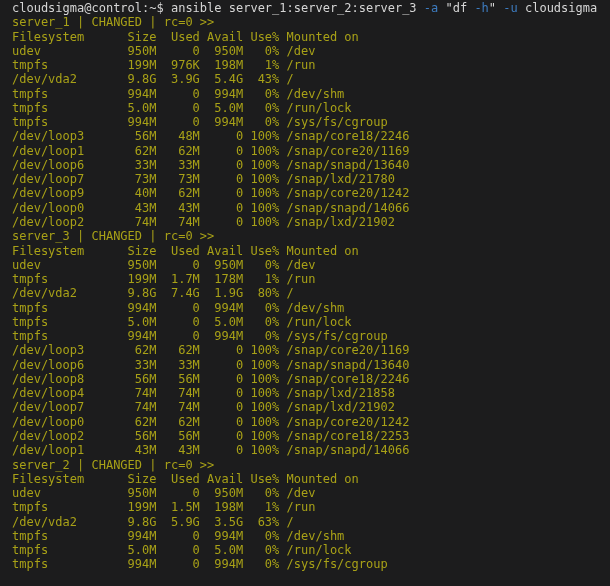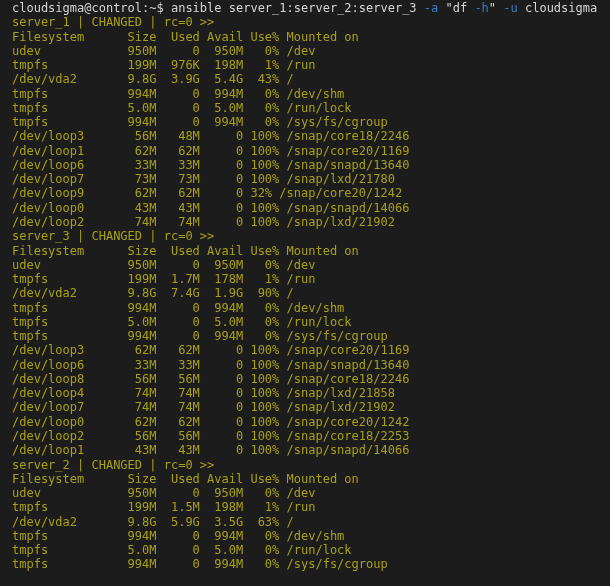--- a/index.html
+++ b/index.html
@@ -41,30 +41,30 @@
         <div class="line c-yellow">udev            950M     0  950M   0% /dev</div>
         <div class="line c-yellow">tmpfs           199M  976K  198M   1% /run</div>
         <div class="line c-yellow">/dev/vda2       9.8G  3.9G  5.4G  43% /</div>
         <div class="line c-yellow">tmpfs           994M     0  994M   0% /dev/shm</div>
         <div class="line c-yellow">tmpfs           5.0M     0  5.0M   0% /run/lock</div>
         <div class="line c-yellow">tmpfs           994M     0  994M   0% /sys/fs/cgroup</div>
         <div class="line c-yellow">/dev/loop3       56M   48M     0 100% /snap/core18/2246</div>
         <div class="line c-yellow">/dev/loop1       62M   62M     0 100% /snap/core20/1169</div>
         <div class="line c-yellow">/dev/loop6       33M   33M     0 100% /snap/snapd/13640</div>
         <div class="line c-yellow">/dev/loop7       73M   73M     0 100% /snap/lxd/21780</div>
-        <div class="line c-yellow">/dev/loop9       62M   62M     0 32% /snap/core20/1242</div>
+        <div class="line c-yellow">/dev/loop9       40M   62M     0 100% /snap/core20/1242</div>
         <div class="line c-yellow">/dev/loop0       43M   43M     0 100% /snap/snapd/14066</div>
         <div class="line c-yellow">/dev/loop2       74M   74M     0 100% /snap/lxd/21902</div>
       </div>
       <div>
         <div class="line c-yellow">server_3 | CHANGED | rc=0 &gt;&gt;</div>
         <div class="line c-yellow">Filesystem      Size  Used Avail Use% Mounted on</div>
         <div class="line c-yellow">udev            950M     0  950M   0% /dev</div>
         <div class="line c-yellow">tmpfs           199M  1.7M  178M   1% /run</div>
-        <div class="line c-yellow">/dev/vda2       9.8G  7.4G  1.9G  90% /</div>
+        <div class="line c-yellow">/dev/vda2       9.8G  7.4G  1.9G  80% /</div>
         <div class="line c-yellow">tmpfs           994M     0  994M   0% /dev/shm</div>
         <div class="line c-yellow">tmpfs           5.0M     0  5.0M   0% /run/lock</div>
         <div class="line c-yellow">tmpfs           994M     0  994M   0% /sys/fs/cgroup</div>
         <div class="line c-yellow">/dev/loop3       62M   62M     0 100% /snap/core20/1169</div>
         <div class="line c-yellow">/dev/loop6       33M   33M     0 100% /snap/snapd/13640</div>
         <div class="line c-yellow">/dev/loop8       56M   56M     0 100% /snap/core18/2246</div>
         <div class="line c-yellow">/dev/loop4       74M   74M     0 100% /snap/lxd/21858</div>
         <div class="line c-yellow">/dev/loop7       74M   74M     0 100% /snap/lxd/21902</div>
         <div class="line c-yellow">/dev/loop0       62M   62M     0 100% /snap/core20/1242</div>
         <div class="line c-yellow">/dev/loop2       56M   56M     0 100% /snap/core18/2253</div>

